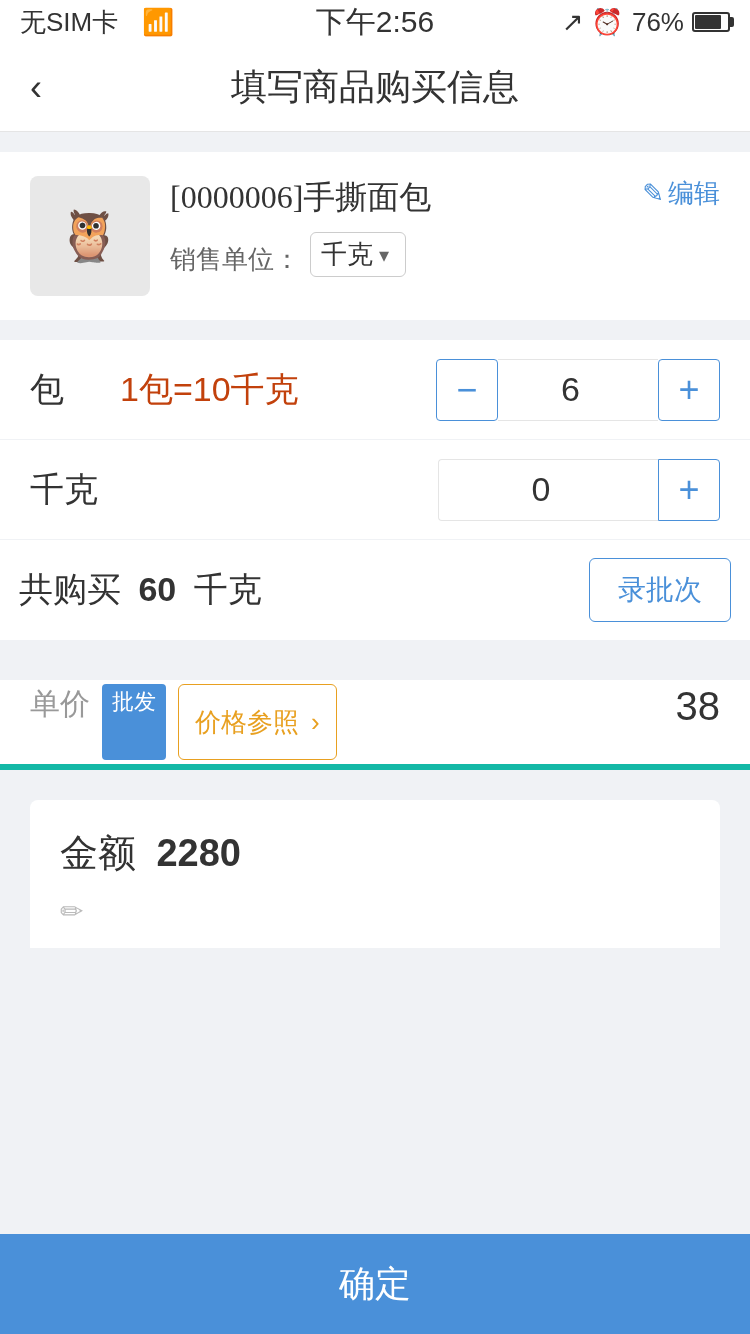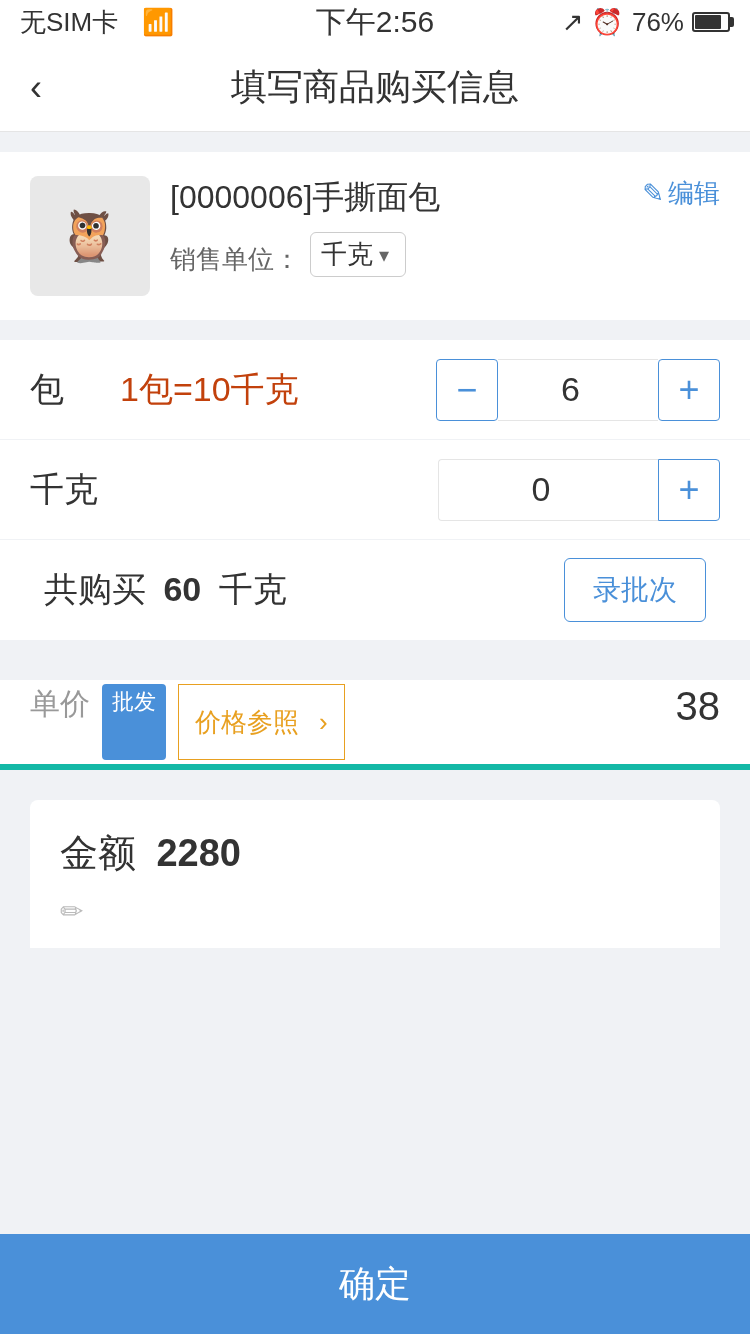--- a/index.html
+++ b/index.html
@@ -119,20 +119,21 @@
       align-items: center;
       justify-content: center;
       flex-shrink: 0;
     }
     .product-thumb-icon {
       font-size: 50px;
       color: #999;
     }
     .product-info {
       flex: 1;
+      font-family: Liberation Serif, serif;
     }
     .product-name {
       font-size: 32px;
       color: #333;
       font-weight: 500;
       margin-bottom: 12px;
     }
     .product-stock {
       font-size: 26px;
       color: #999;
@@ -269,21 +270,21 @@
       justify-content: center;
       cursor: pointer;
       border-radius: 0 4px 4px 0;
     }
 
     
     .total-row {
       display: flex;
       align-items: center;
       justify-content: space-between;
-      padding: 0 44px;
+      padding: 0 19px;
       height: 100px;
       background: #fff;
     }
     .total-label {
       font-size: 34px;
       color: #333;
     }
     .record-btn {
       border: 1.5px solid #4a90d9;
       color: #4a90d9;
@@ -316,25 +317,25 @@
       font-size: 22px;
       padding: 3px 10px;
       border-radius: 4px;
       margin-right: 12px;
     }
     .price-ref-btn {
       border: 1.5px solid #e8a020;
       color: #e8a020;
       font-size: 26px;
       padding: 6px 16px;
-      border-radius: 0;
-      cursor: pointer;
-      display: flex;
-      align-items: center;
-      gap: 20px;
+      border-radius: 6px;
+      cursor: pointer;
+      display: flex;
+      align-items: center;
+      gap: 12px;
     }
     .price-value {
       margin-left: auto;
       font-size: 40px;
       color: #333;
       font-weight: 500;
     }
 
     
     .amount-section {

